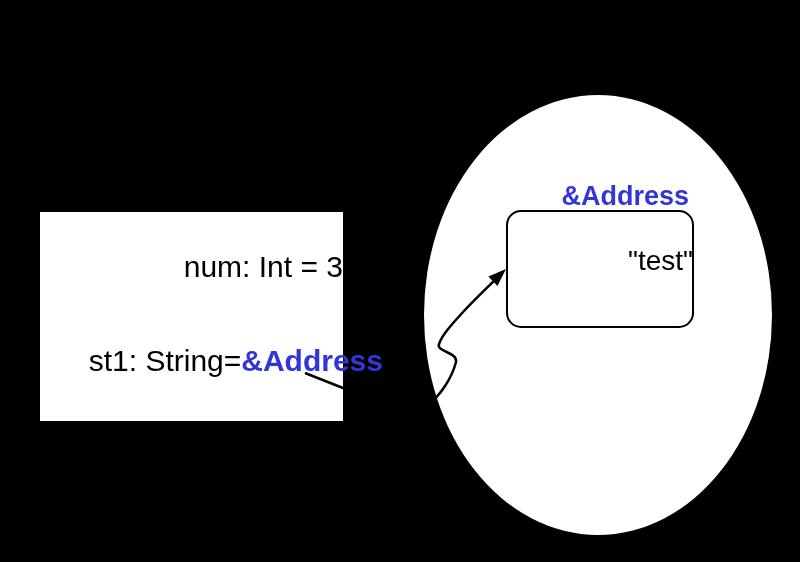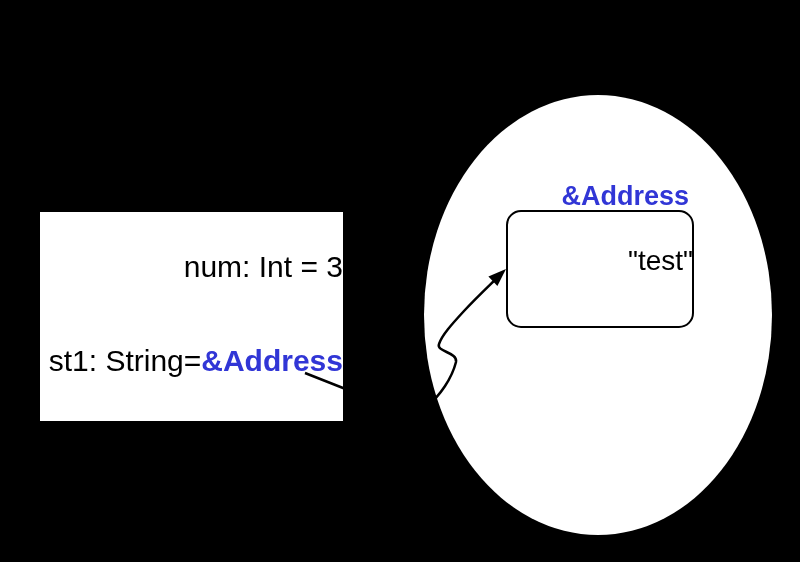--- a/index.html
+++ b/index.html
@@ -34,20 +34,21 @@
     left: 40px;
     top: 252px;
     width: 303px;
     font-size: 30px;
   }
   .stack-line2 {
     left: 40px;
     top: 346px;
     width: 303px;
     font-size: 30px;
+    padding-left: 40px;
   }
   .heap-label {
     left: 503px;
     top: 183px;
     width: 186px;
     font-size: 27px;
   }
   .heap-value {
     left: 507px;
     top: 247px;

